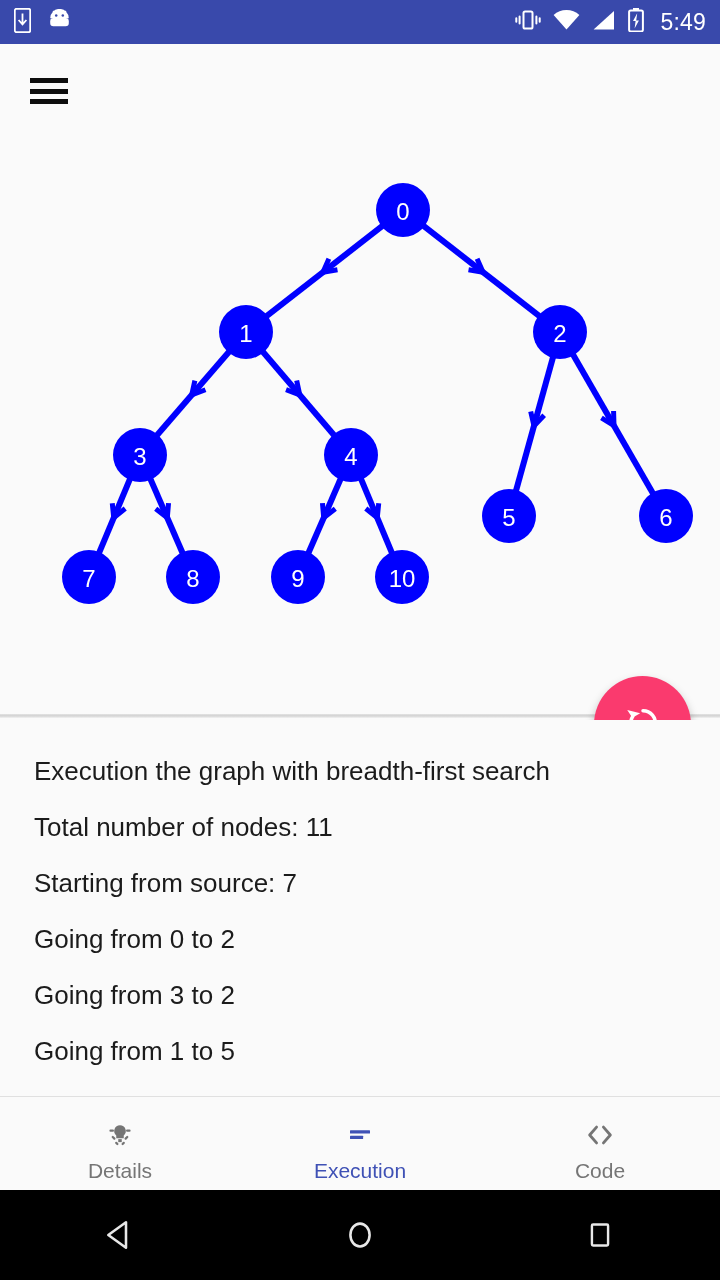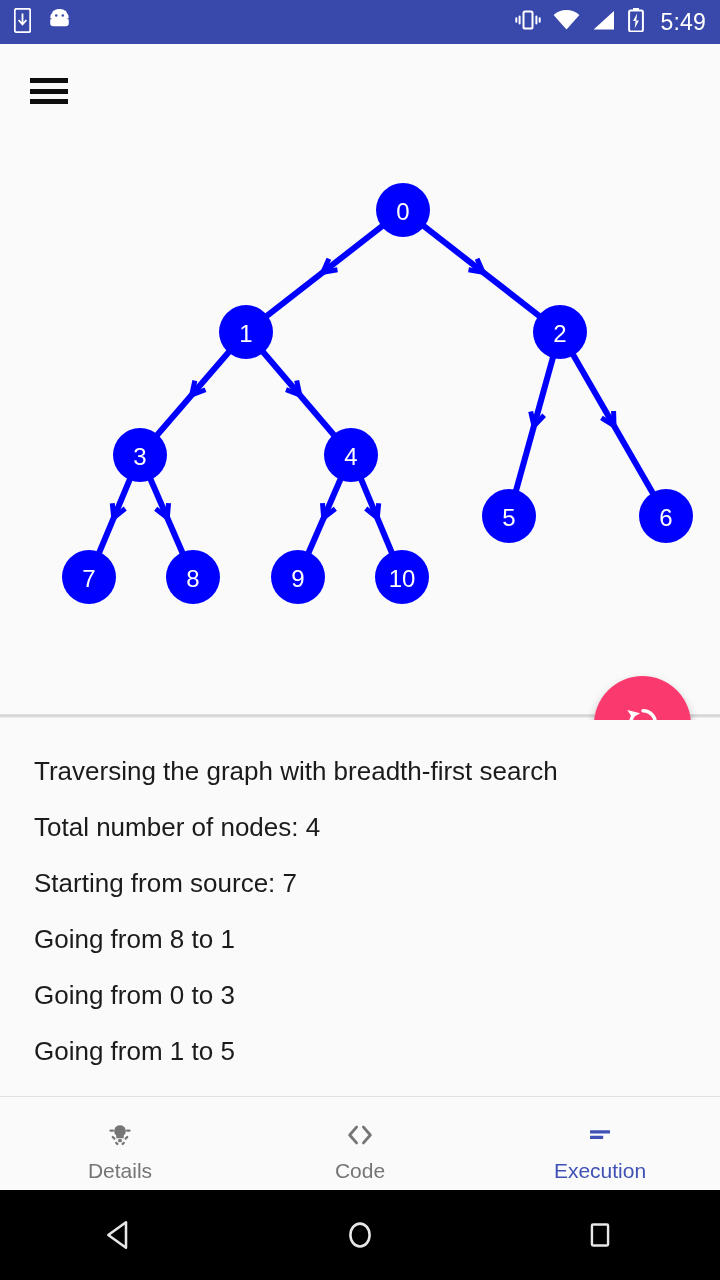--- a/index.html
+++ b/index.html
@@ -232,59 +232,59 @@
     <span>
       <svg width="42" height="42" viewBox="0 0 24 24">
         <path d="M12 5 A7 7 0 1 1 6.2 8.1" fill="none" stroke="#fff" stroke-width="2" stroke-linecap="round"></path>
         <path d="M3.0 4.6 L5.9 9.0 L10.4 6.4 Z" fill="#fff"></path>
         <circle cx="12" cy="12" r="1.7" fill="#fff"></circle>
       </svg>
     </span>
   </button>
 
   <div class="log-panel">
-    <div class="log-line">Traversing the graph with breadth-first search</div>
-    <div class="log-line">Total number of nodes: 4</div>
+    <div class="log-line">Execution the graph with breadth-first search</div>
+    <div class="log-line">Total number of nodes: 11</div>
     <div class="log-line">Starting from source: 7</div>
-    <div class="log-line">Going from 8 to 1</div>
-    <div class="log-line">Going from 0 to 3</div>
+    <div class="log-line">Going from 0 to 2</div>
+    <div class="log-line">Going from 3 to 2</div>
     <div class="log-line">Going from 1 to 5</div>
   </div>
 
   <div class="tabbar">
 
     <div class="tab">
       <span class="tab-icon">
         <svg width="30" height="30" viewBox="0 0 24 24">
           <path d="M12 4.2 a4.6 4.6 0 0 1 3.0 8.1 l0 2.3 l-6.0 0 l0 -2.3 A4.6 4.6 0 0 1 12 4.2 Z" fill="#757575"></path>
           <rect x="10.6" y="15.3" width="2.8" height="2.4" fill="#757575"></rect>
           <path d="M4.4 8.5 l1.9 0 M17.7 8.5 l1.9 0 M6.2 13.6 l1.3 1.3 M17.8 13.6 l-1.3 1.3 M9.0 18.3 l.9 .9 M15.0 18.3 l-.9 .9" stroke="#757575" stroke-width="1.8" stroke-linecap="round"></path>
         </svg>
       </span>
       <span class="tab-label">Details</span>
     </div>
 
-    <div class="tab">
-      <span class="tab-icon">
-        <svg width="32" height="30" viewBox="0 0 26 24">
-          <path d="M10.2 5.6 L4.6 12 L10.2 18.4 M15.8 5.6 L21.4 12 L15.8 18.4" fill="none" stroke="#757575" stroke-width="2.3" stroke-linecap="round" stroke-linejoin="round"></path>
-        </svg>
-      </span>
-      <span class="tab-label">Code</span>
-    </div>
-
     <div class="tab active">
       <span class="tab-icon">
         <svg width="30" height="30" viewBox="0 0 24 24">
           <rect x="4" y="8.2" width="16" height="2.6" rx="0.4" fill="#3f51b5"></rect>
           <rect x="4" y="12.6" width="10.5" height="2.6" rx="0.4" fill="#3f51b5"></rect>
         </svg>
       </span>
       <span class="tab-label">Execution</span>
     </div>
+
+    <div class="tab">
+      <span class="tab-icon">
+        <svg width="32" height="30" viewBox="0 0 26 24">
+          <path d="M10.2 5.6 L4.6 12 L10.2 18.4 M15.8 5.6 L21.4 12 L15.8 18.4" fill="none" stroke="#757575" stroke-width="2.3" stroke-linecap="round" stroke-linejoin="round"></path>
+        </svg>
+      </span>
+      <span class="tab-label">Code</span>
+    </div>
   </div>
 
   <div class="navbar">
     <div class="nav-btn">
       <svg width="36" height="36" viewBox="0 0 24 24">
         <path d="M16 3.5 L16 20.5 L4.2 12 Z" fill="none" stroke="#e8e8e8" stroke-width="1.7" stroke-linejoin="round"></path>
       </svg>
     </div>
     <div class="nav-btn">
       <svg width="36" height="36" viewBox="0 0 24 24">

